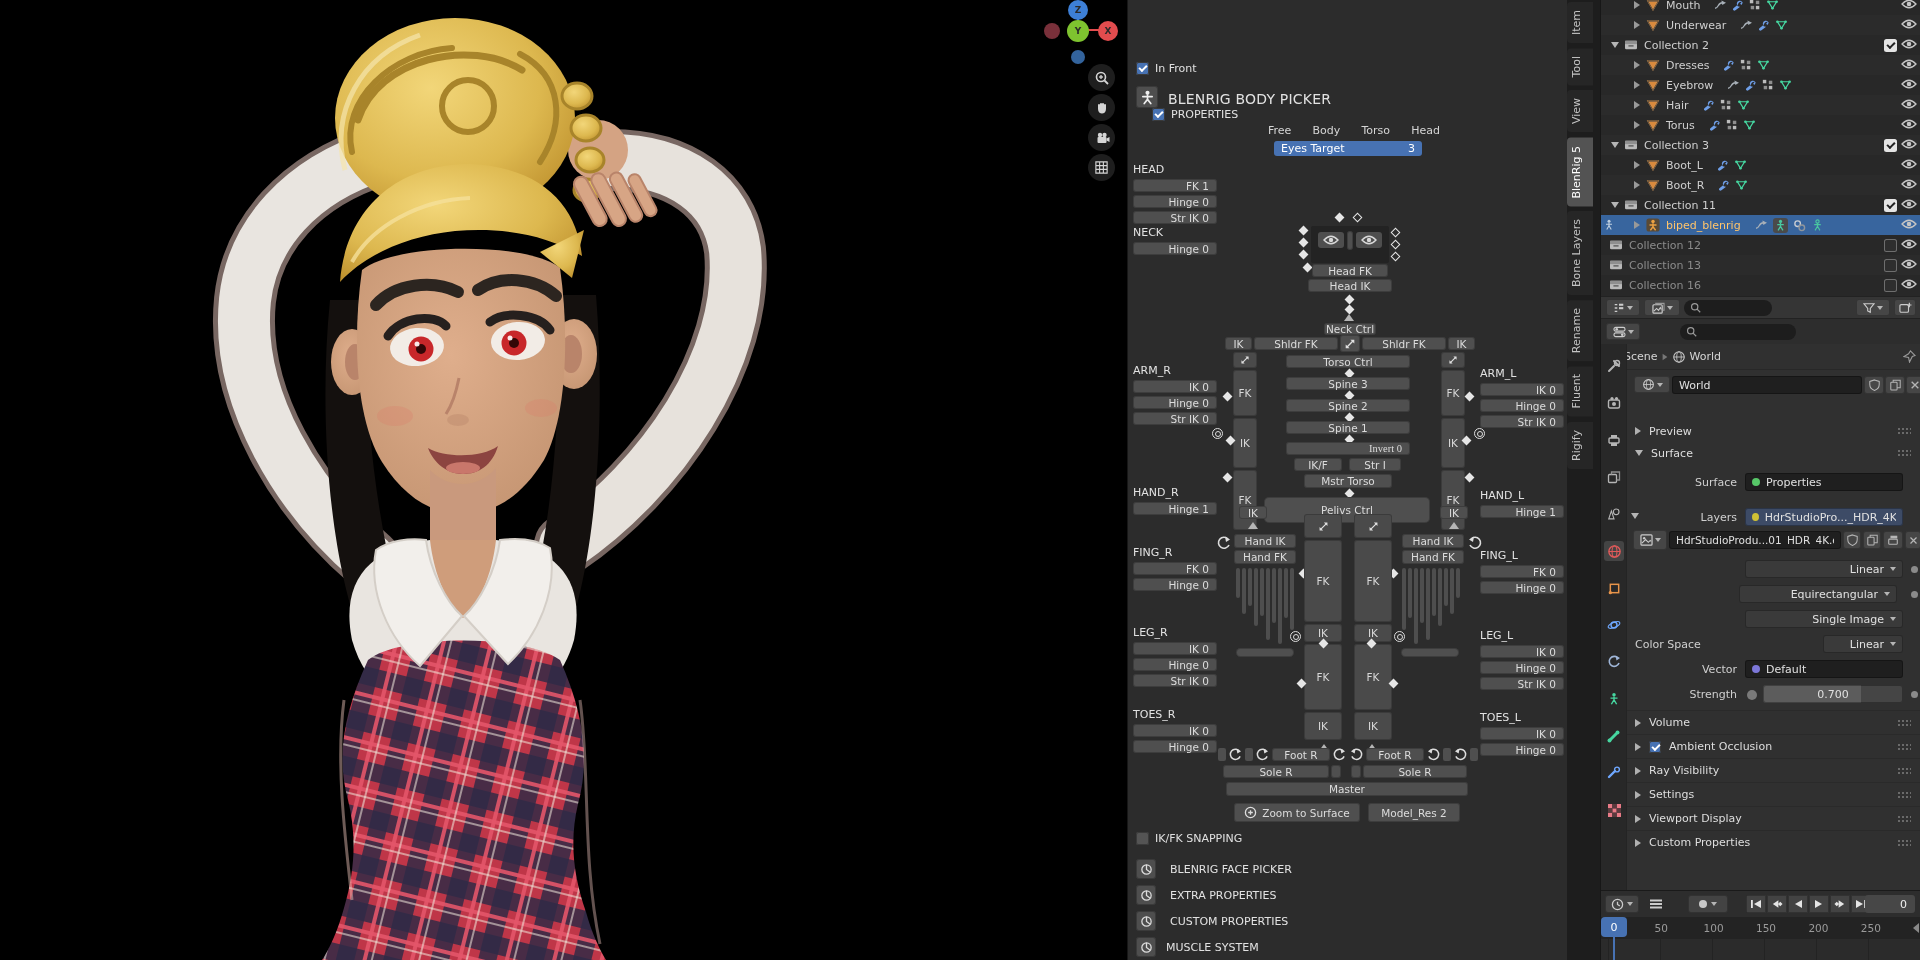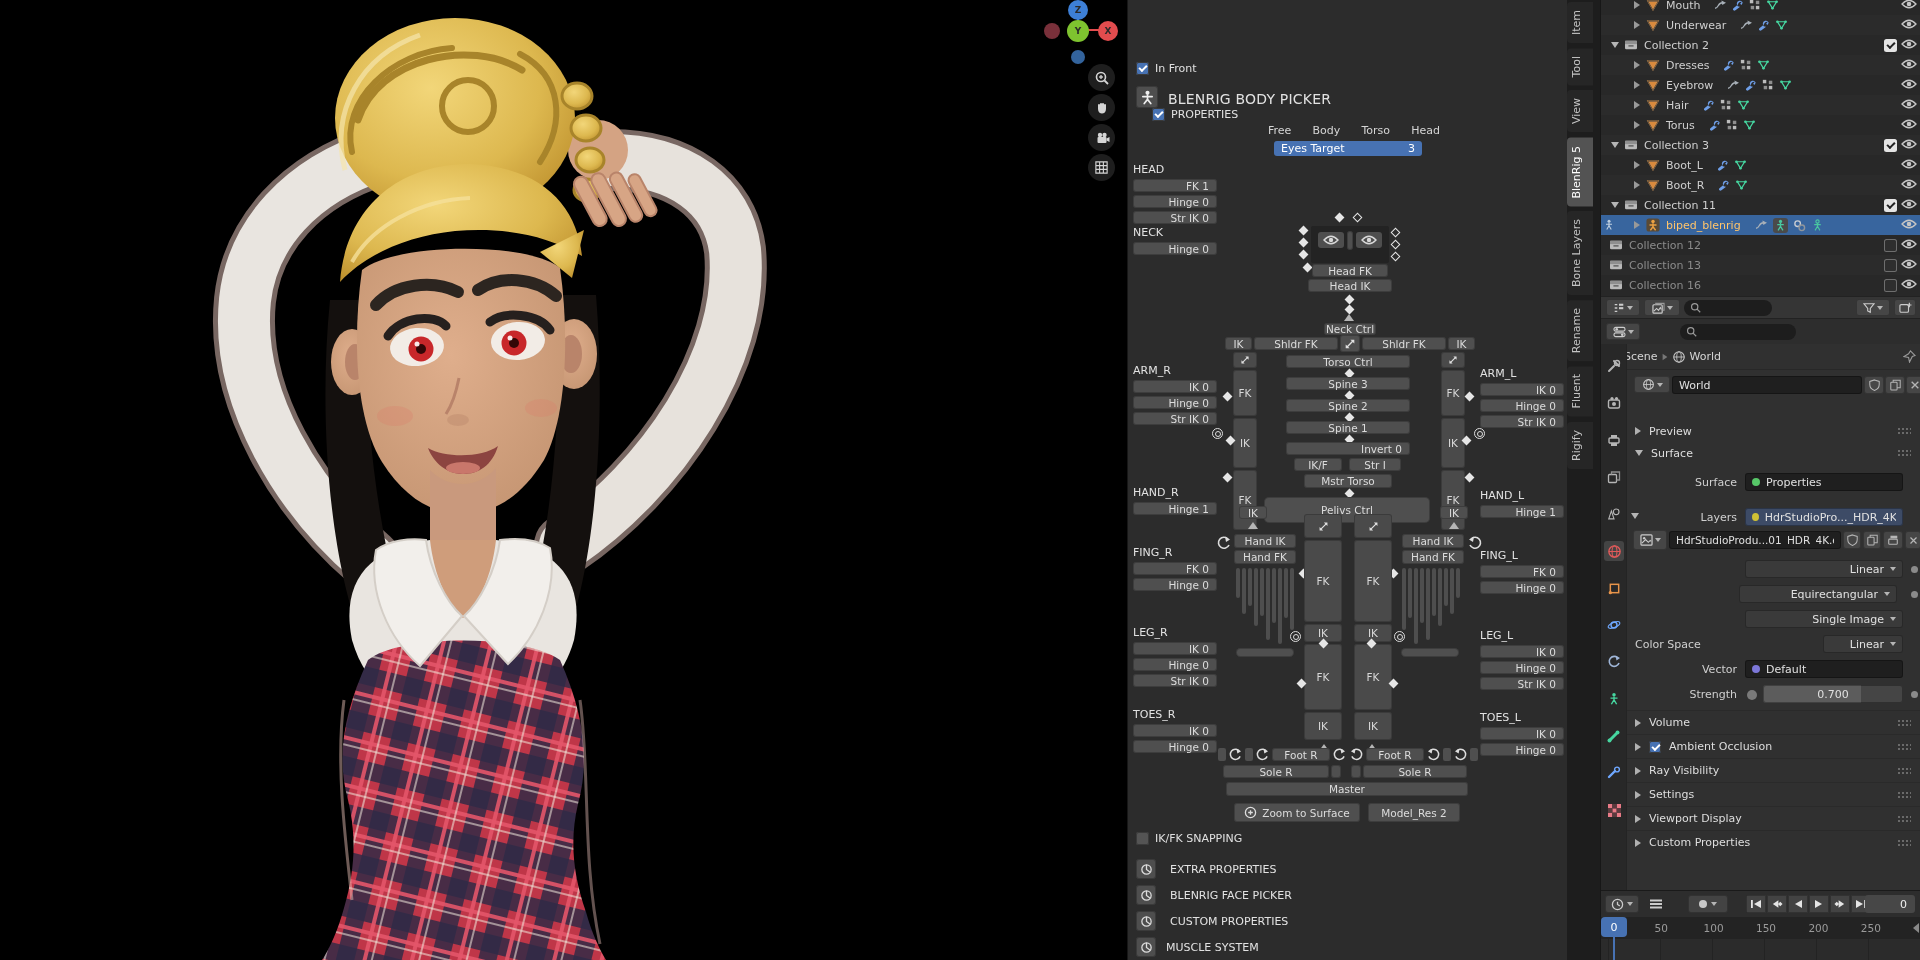--- a/index.html
+++ b/index.html
@@ -25,21 +25,21 @@
   .sec-title { position:absolute; font-size:14px; color:#e2e2e2; letter-spacing:.2px; }
   .pose-tabs { position:absolute; left:140px; top:124px; width:172px; display:flex; justify-content:space-between; color:#d5d5d5; }
   .slider { position:absolute; left:146px; top:141px; width:148px; height:15px; background:#4772b3; border-radius:3px; display:flex; align-items:center; justify-content:space-between; padding:0 7px; color:#fff; }
 
   .grp { position:absolute; width:84px; }
   .grp-label { font-size:11px; color:#e2e2e2; margin-bottom:3px; }
   .grp-stack { display:flex; flex-direction:column; gap:3px; }
   .sbtn { height:13px; background:#4f4f4f; border-radius:3px; box-shadow:inset 0 0 0 1px rgba(0,0,0,.22); display:flex; align-items:center; justify-content:flex-end; padding-right:8px; font-size:10.5px; color:#dcdcdc; }
 
   .pk { position:absolute; background:#4f4f4f; border-radius:3px; box-shadow:inset 0 0 0 1px rgba(0,0,0,.22); font-size:10.5px; color:#dcdcdc; display:flex; align-items:center; justify-content:center; height:13px; }
-  .pk.rt { justify-content:flex-end; padding-right:8px; }
+  .pk.rt { justify-content:flex-end; padding-right:8px;font-family:Liberation Serif, serif; }
   .col { position:absolute; display:flex; flex-direction:column; gap:2px; }
   .seg { background:#4a4a4a; border-radius:3px; display:flex; align-items:center; justify-content:center; font-size:10.5px; color:#d8d8d8; box-shadow:inset 0 0 0 1px rgba(0,0,0,.2); }
   .facebox { position:absolute; left:183px; top:226px; width:78px; height:37px; background:#232323; border-radius:2px; }
   .eyechip { position:absolute; width:26px; height:16px; background:#4e4e4e; border-radius:3px; display:flex; align-items:center; justify-content:center; }
   .d, .dh { position:absolute; width:7px; height:7px; transform:rotate(45deg); }
   .d { background:#e6e6e6; }
   .dh { background:#2c2c2c; border:1.5px solid #e6e6e6; }
   .tgt { position:absolute; width:11px; height:11px; border:1.5px solid #ddd; border-radius:50%; display:flex; align-items:center; justify-content:center; }
   .tgt::after { content:""; width:4px; height:4px; border:1px solid #ddd; border-radius:50%; }
   .triup { position:absolute; width:0; height:0; border-left:5px solid transparent; border-right:5px solid transparent; border-bottom:7px solid #b5b5b5; }
@@ -615,31 +615,31 @@
     </div>
     <div style="position:absolute;left:0;top:856px;width:440px">
 
         <div style="display:flex;align-items:center;gap:14px;height:26px;padding-left:8px">
           <span class="iconbtn" style="position:static;width:20px;height:20px">
             <svg width="13" height="13" viewBox="0 0 14 14">
               <circle cx="7" cy="7" r="5" fill="none" stroke="#ddd" stroke-width="1.4"></circle>
               <path d="M7,2 V7 L11,10" stroke="#ddd" stroke-width="1.4" fill="none"></path>
             </svg>
           </span>
-          <span style="color:#e2e2e2">EXTRA PROPERTIES</span>
+          <span style="color:#e2e2e2">BLENRIG FACE PICKER</span>
         </div>
 
         <div style="display:flex;align-items:center;gap:14px;height:26px;padding-left:8px">
           <span class="iconbtn" style="position:static;width:20px;height:20px">
             <svg width="13" height="13" viewBox="0 0 14 14">
               <circle cx="7" cy="7" r="5" fill="none" stroke="#ddd" stroke-width="1.4"></circle>
               <path d="M7,2 V7 L11,10" stroke="#ddd" stroke-width="1.4" fill="none"></path>
             </svg>
           </span>
-          <span style="color:#e2e2e2">BLENRIG FACE PICKER</span>
+          <span style="color:#e2e2e2">EXTRA PROPERTIES</span>
         </div>
 
         <div style="display:flex;align-items:center;gap:14px;height:26px;padding-left:8px">
           <span class="iconbtn" style="position:static;width:20px;height:20px">
             <svg width="13" height="13" viewBox="0 0 14 14">
               <circle cx="7" cy="7" r="5" fill="none" stroke="#ddd" stroke-width="1.4"></circle>
               <path d="M7,2 V7 L11,10" stroke="#ddd" stroke-width="1.4" fill="none"></path>
             </svg>
           </span>
           <span style="color:#e2e2e2">CUSTOM PROPERTIES</span>

